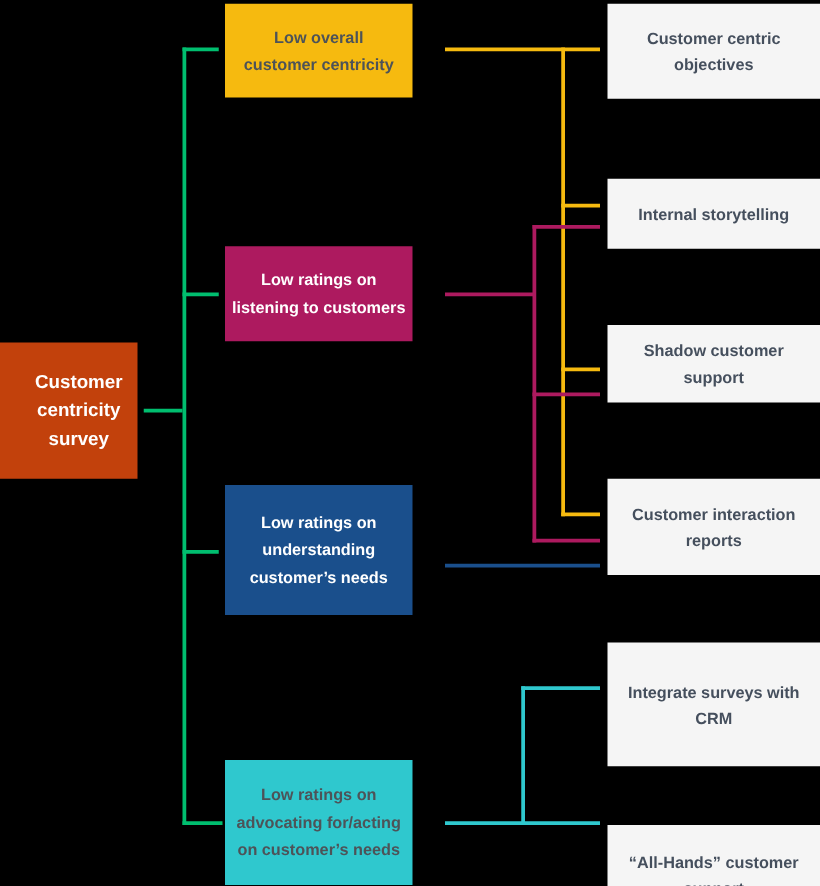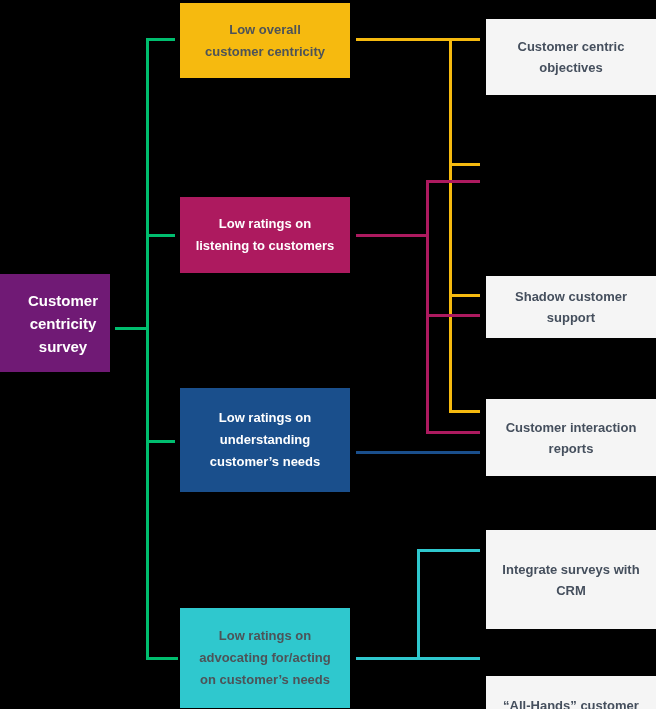--- a/index.html
+++ b/index.html
@@ -24,39 +24,39 @@
     box-sizing: border-box;
   }
   .node .lbl {
     white-space: pre-line;
     font-weight: 700;
     font-size: 13px;
     line-height: 22px;
   }
   
   .root-node {
-    left: 0px; top: 274px; width: 110px; height: 98px;
-    background: #701a75;
+    left: 0px; top: 274px; width: 110px; height: 109px;
+    background: #c2410c;
     padding-left: 16px;
   }
   .root-node .lbl {
     color: #FFFFFF;
     font-size: 15px;
     line-height: 23px;
   }
   
-  .mid { left: 180px; width: 170px; text-align: center; }
+  .mid { left: 180px; width: 150px; text-align: center; }
   .finding-overall     { top: 3px;   height: 75px;  background: #F6BA0F; }
   .finding-listening   { top: 197px; height: 76px;  background: #AD1A5F; }
   .finding-understand  { top: 388px; height: 104px; background: #1A4F8C; }
   .finding-advocating  { top: 608px; height: 100px; background: #2FC8CE; }
   .dark-text  .lbl { color: #4D5358; }
   .light-text .lbl { color: #FFFFFF; }
   
-  .card { left: 486px; width: 170px; background: #F5F5F5; margin-top: 16px; }
+  .card { left: 486px; width: 170px; background: #F5F5F5; }
   .card .lbl { color: #454F5D; font-size: 13px; line-height: 21px; }
   .sol-objectives   { top: 3px;   height: 76px; }
   .sol-storytelling { top: 143px; height: 56px; }
   .sol-shadow       { top: 260px; height: 62px; }
   .sol-reports      { top: 383px; height: 77px; }
   .sol-crm          { top: 514px; height: 99px; }
   .sol-allhands     { top: 660px; height: 79px; }
   
   .line { position: absolute; }
   .h { height: 3px; }
@@ -119,20 +119,23 @@
   <div class="node mid finding-advocating dark-text">
     <span class="lbl">Low ratings on
 advocating for/acting
 on customer’s needs</span>
   </div>
 
   <div class="node card sol-objectives">
     <span class="lbl">Customer centric
 objectives</span>
   </div>
+  <div class="node card sol-storytelling">
+    <span class="lbl">Internal storytelling</span>
+  </div>
   <div class="node card sol-shadow">
     <span class="lbl">Shadow customer
 support</span>
   </div>
   <div class="node card sol-reports">
     <span class="lbl">Customer interaction
 reports</span>
   </div>
   <div class="node card sol-crm">
     <span class="lbl">Integrate surveys with

